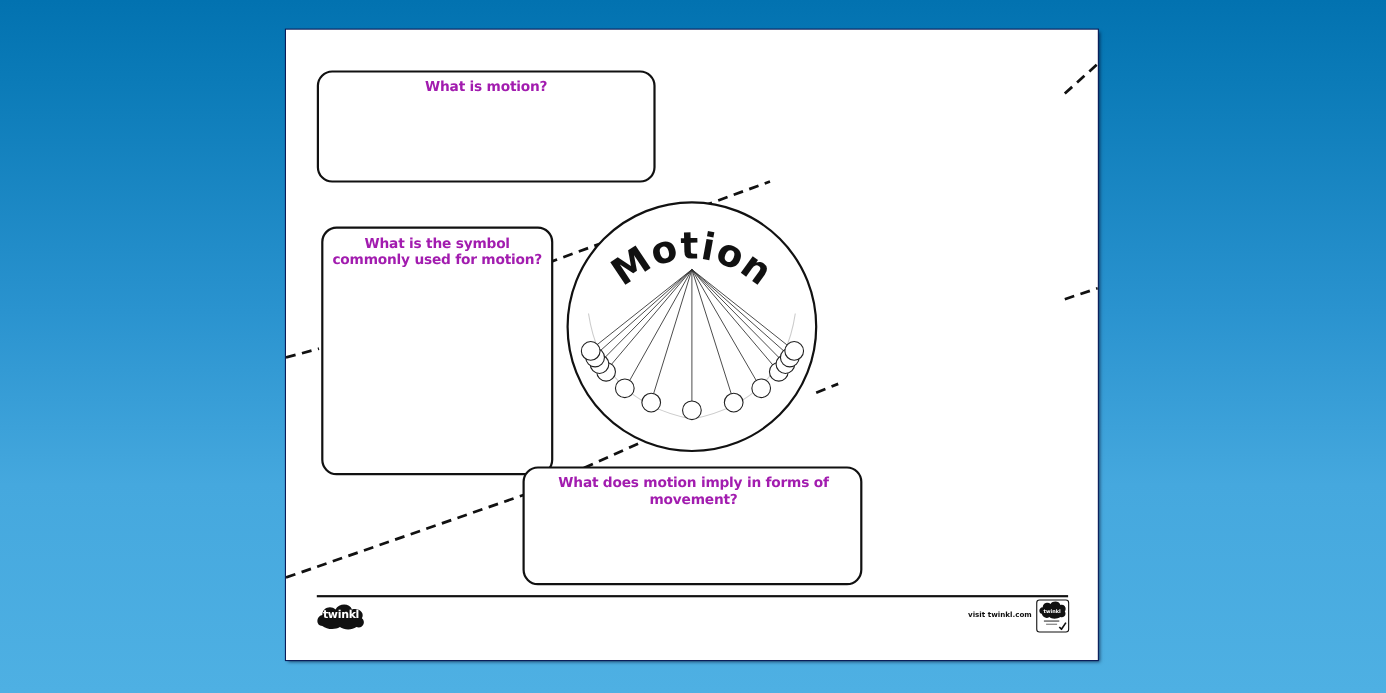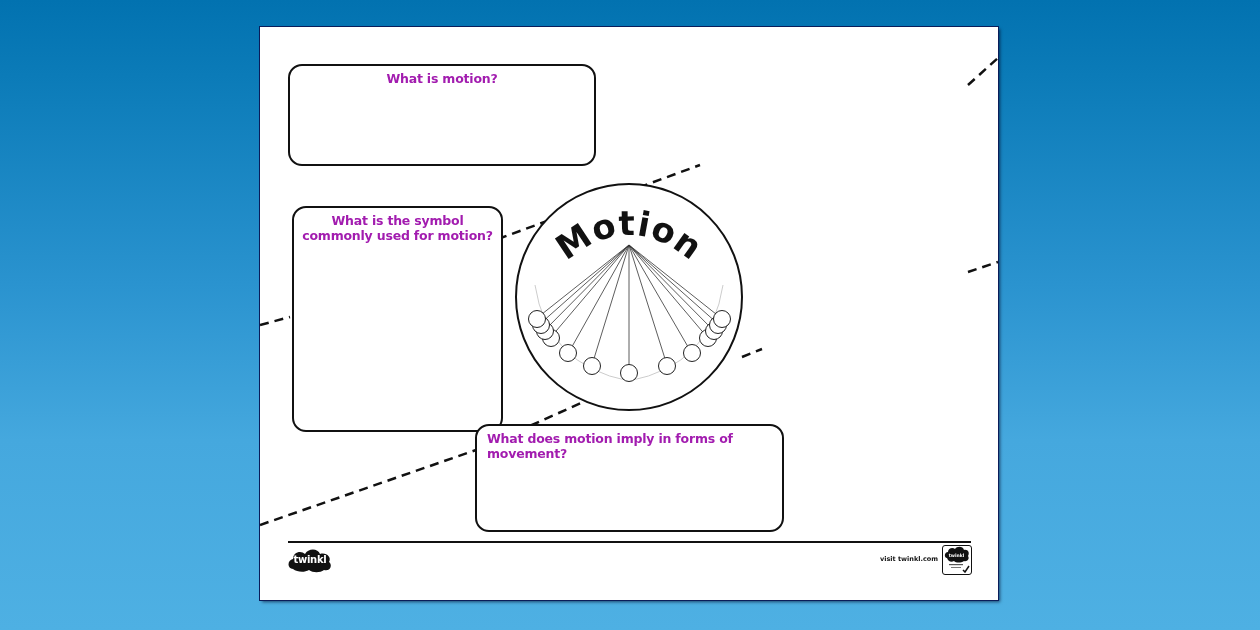--- a/index.html
+++ b/index.html
@@ -67,21 +67,21 @@
     <span class="q">What is motion?</span>
   </div>
 
 
   <div class="box" style="left:32px; top:154px; width:211px; height:226px;margin-top:25px;">
     <span class="q">What is the symbol commonly used for motion?</span>
   </div>
 
 
   <div class="box" style="left:215px; top:397px; width:309px; height:108px;">
-    <span class="q" style="text-align:left; padding-left:10px;">What does motion imply in forms of movement?</span>
+    <span class="q" style="text-align:center; padding-left:10px;">What does motion imply in forms of movement?</span>
   </div>
 
   <div class="circle">
     <svg width="224" height="224" viewBox="0 0 224 224">
       <defs>
         <path id="arcPath" d="M 48 78 Q 112 22 176 78" fill="none"></path>
       </defs>
       <text font-family="DejaVu Sans, sans-serif" font-weight="bold" font-size="34" fill="#111" letter-spacing="1">
         <textPath href="#arcPath" startOffset="50%" text-anchor="middle" id="titlePath">Motion</textPath>
       </text>

